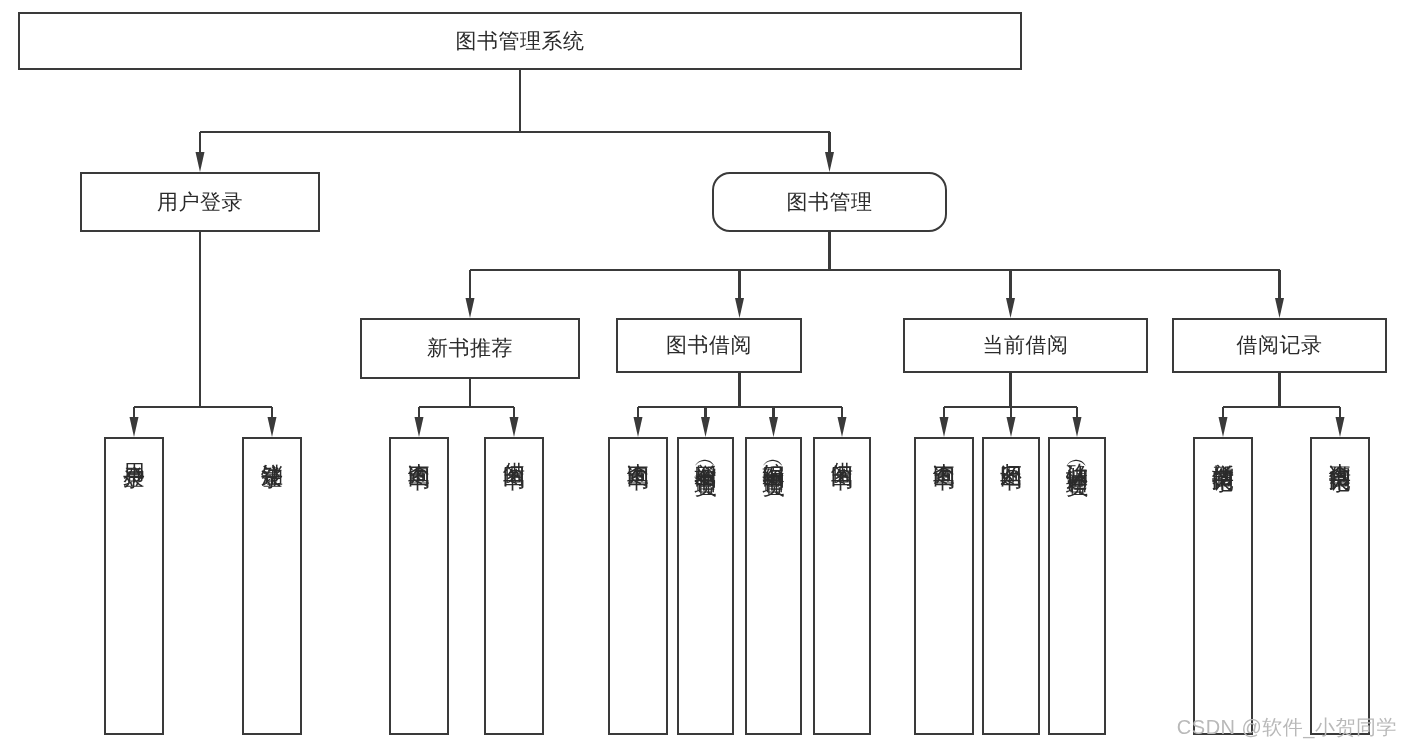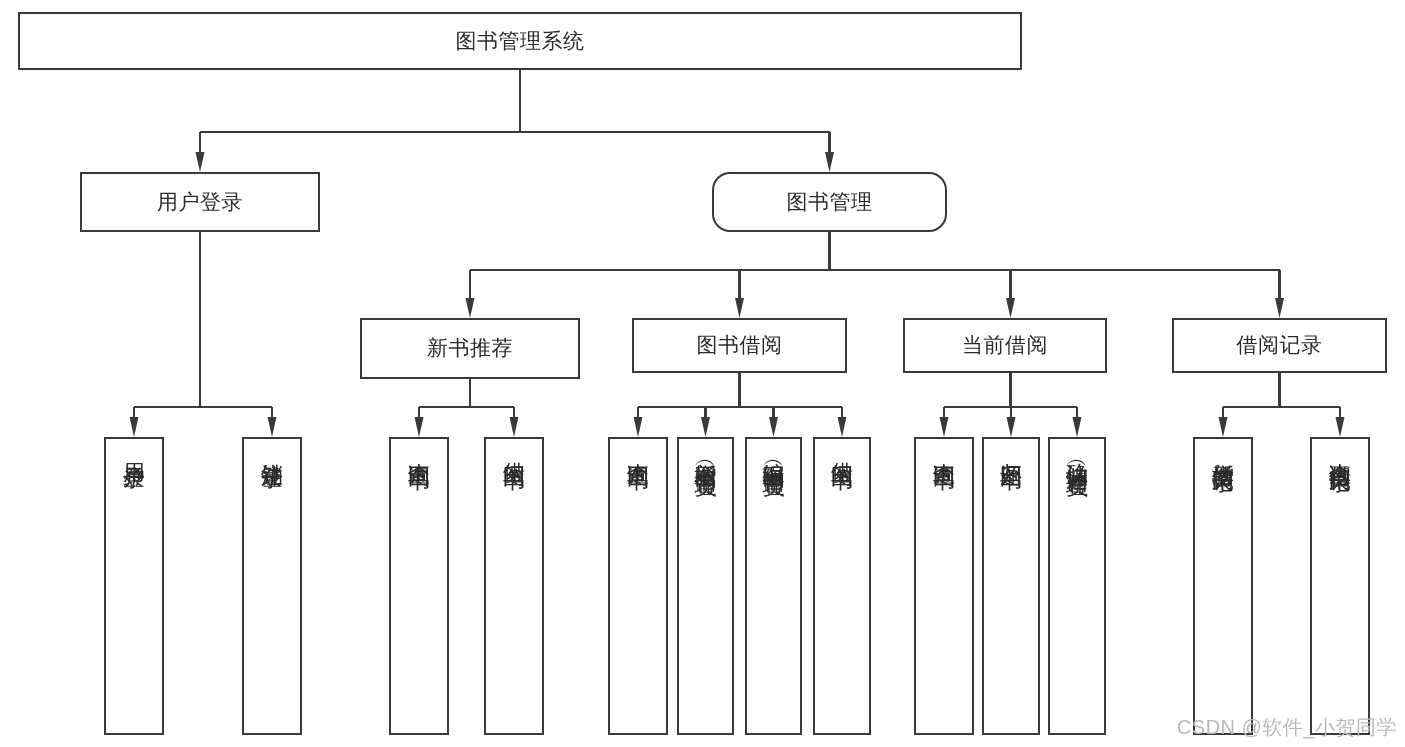--- a/index.html
+++ b/index.html
@@ -134,24 +134,24 @@
       </div>
       <div class="node-box" style="left: 80px; top: 172px; width: 240px; height: 60px; border-color: rgb(58, 58, 58);">
         <span class="node-label" style="color: rgb(43, 43, 43);">用户登录</span>
       </div>
       <div class="node-box" style="left: 712px; top: 172px; width: 235px; height: 60px; border-color: rgb(58, 58, 58); border-radius: 18px;">
         <span class="node-label" style="color: rgb(43, 43, 43);">图书管理</span>
       </div>
       <div class="node-box" style="left: 360px; top: 318px; width: 220px; height: 61px; border-color: rgb(58, 58, 58);">
         <span class="node-label" style="color: rgb(43, 43, 43);">新书推荐</span>
       </div>
-      <div class="node-box" style="left: 632px; top: 318px; width: 215px; height: 55px; border-color: rgb(58, 58, 58);">
+      <div class="node-box" style="left: 616px; top: 318px; width: 186px; height: 55px; border-color: rgb(58, 58, 58);">
         <span class="node-label" style="color: rgb(43, 43, 43);">图书借阅</span>
       </div>
-      <div class="node-box" style="left: 903px; top: 318px; width: 204px; height: 55px; border-color: rgb(58, 58, 58);">
+      <div class="node-box" style="left: 903px; top: 318px; width: 245px; height: 55px; border-color: rgb(58, 58, 58);">
         <span class="node-label" style="color: rgb(43, 43, 43);">当前借阅</span>
       </div>
       <div class="node-box" style="left: 1172px; top: 318px; width: 215px; height: 55px; border-color: rgb(58, 58, 58);">
         <span class="node-label" style="color: rgb(43, 43, 43);">借阅记录</span>
       </div>
       <div class="node-box vertical" style="left: 104px; top: 437px; width: 60px; height: 298px; border-color: rgb(58, 58, 58);">
         <span class="node-label" style="color: rgb(43, 43, 43);">用户登录</span>
       </div>
       <div class="node-box vertical" style="left: 242px; top: 437px; width: 60px; height: 298px; border-color: rgb(58, 58, 58);">
         <span class="node-label" style="color: rgb(43, 43, 43);">注销登录</span>

